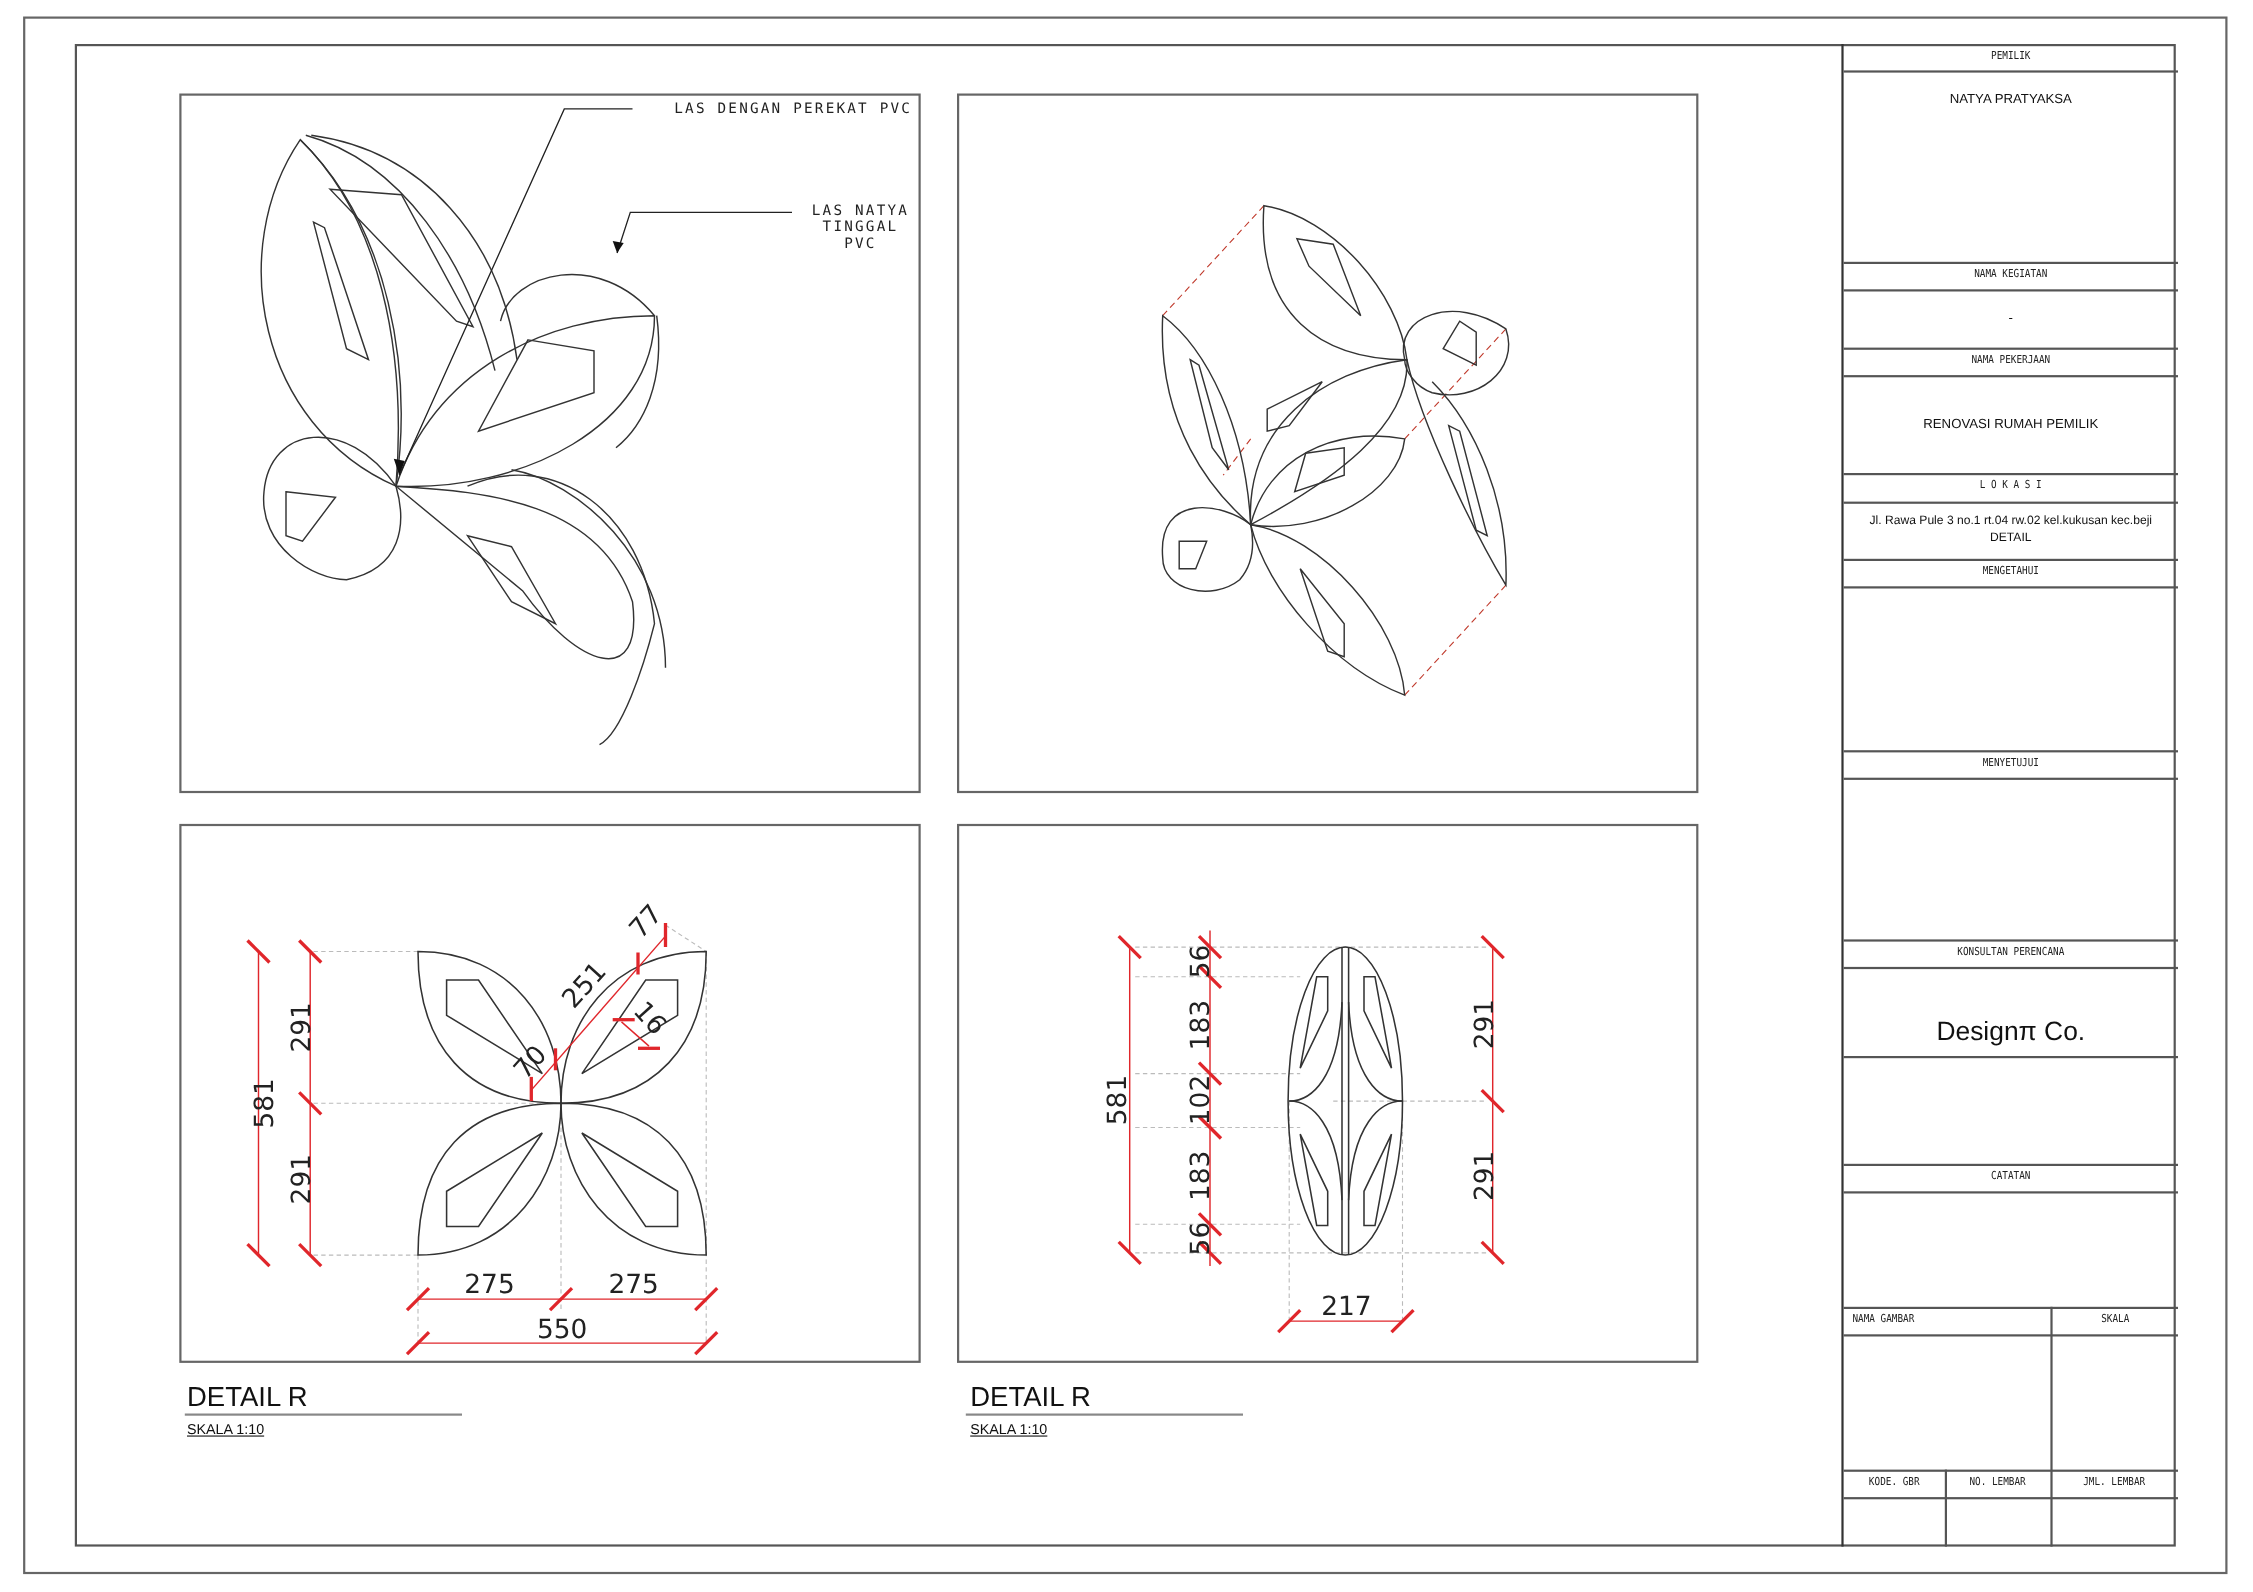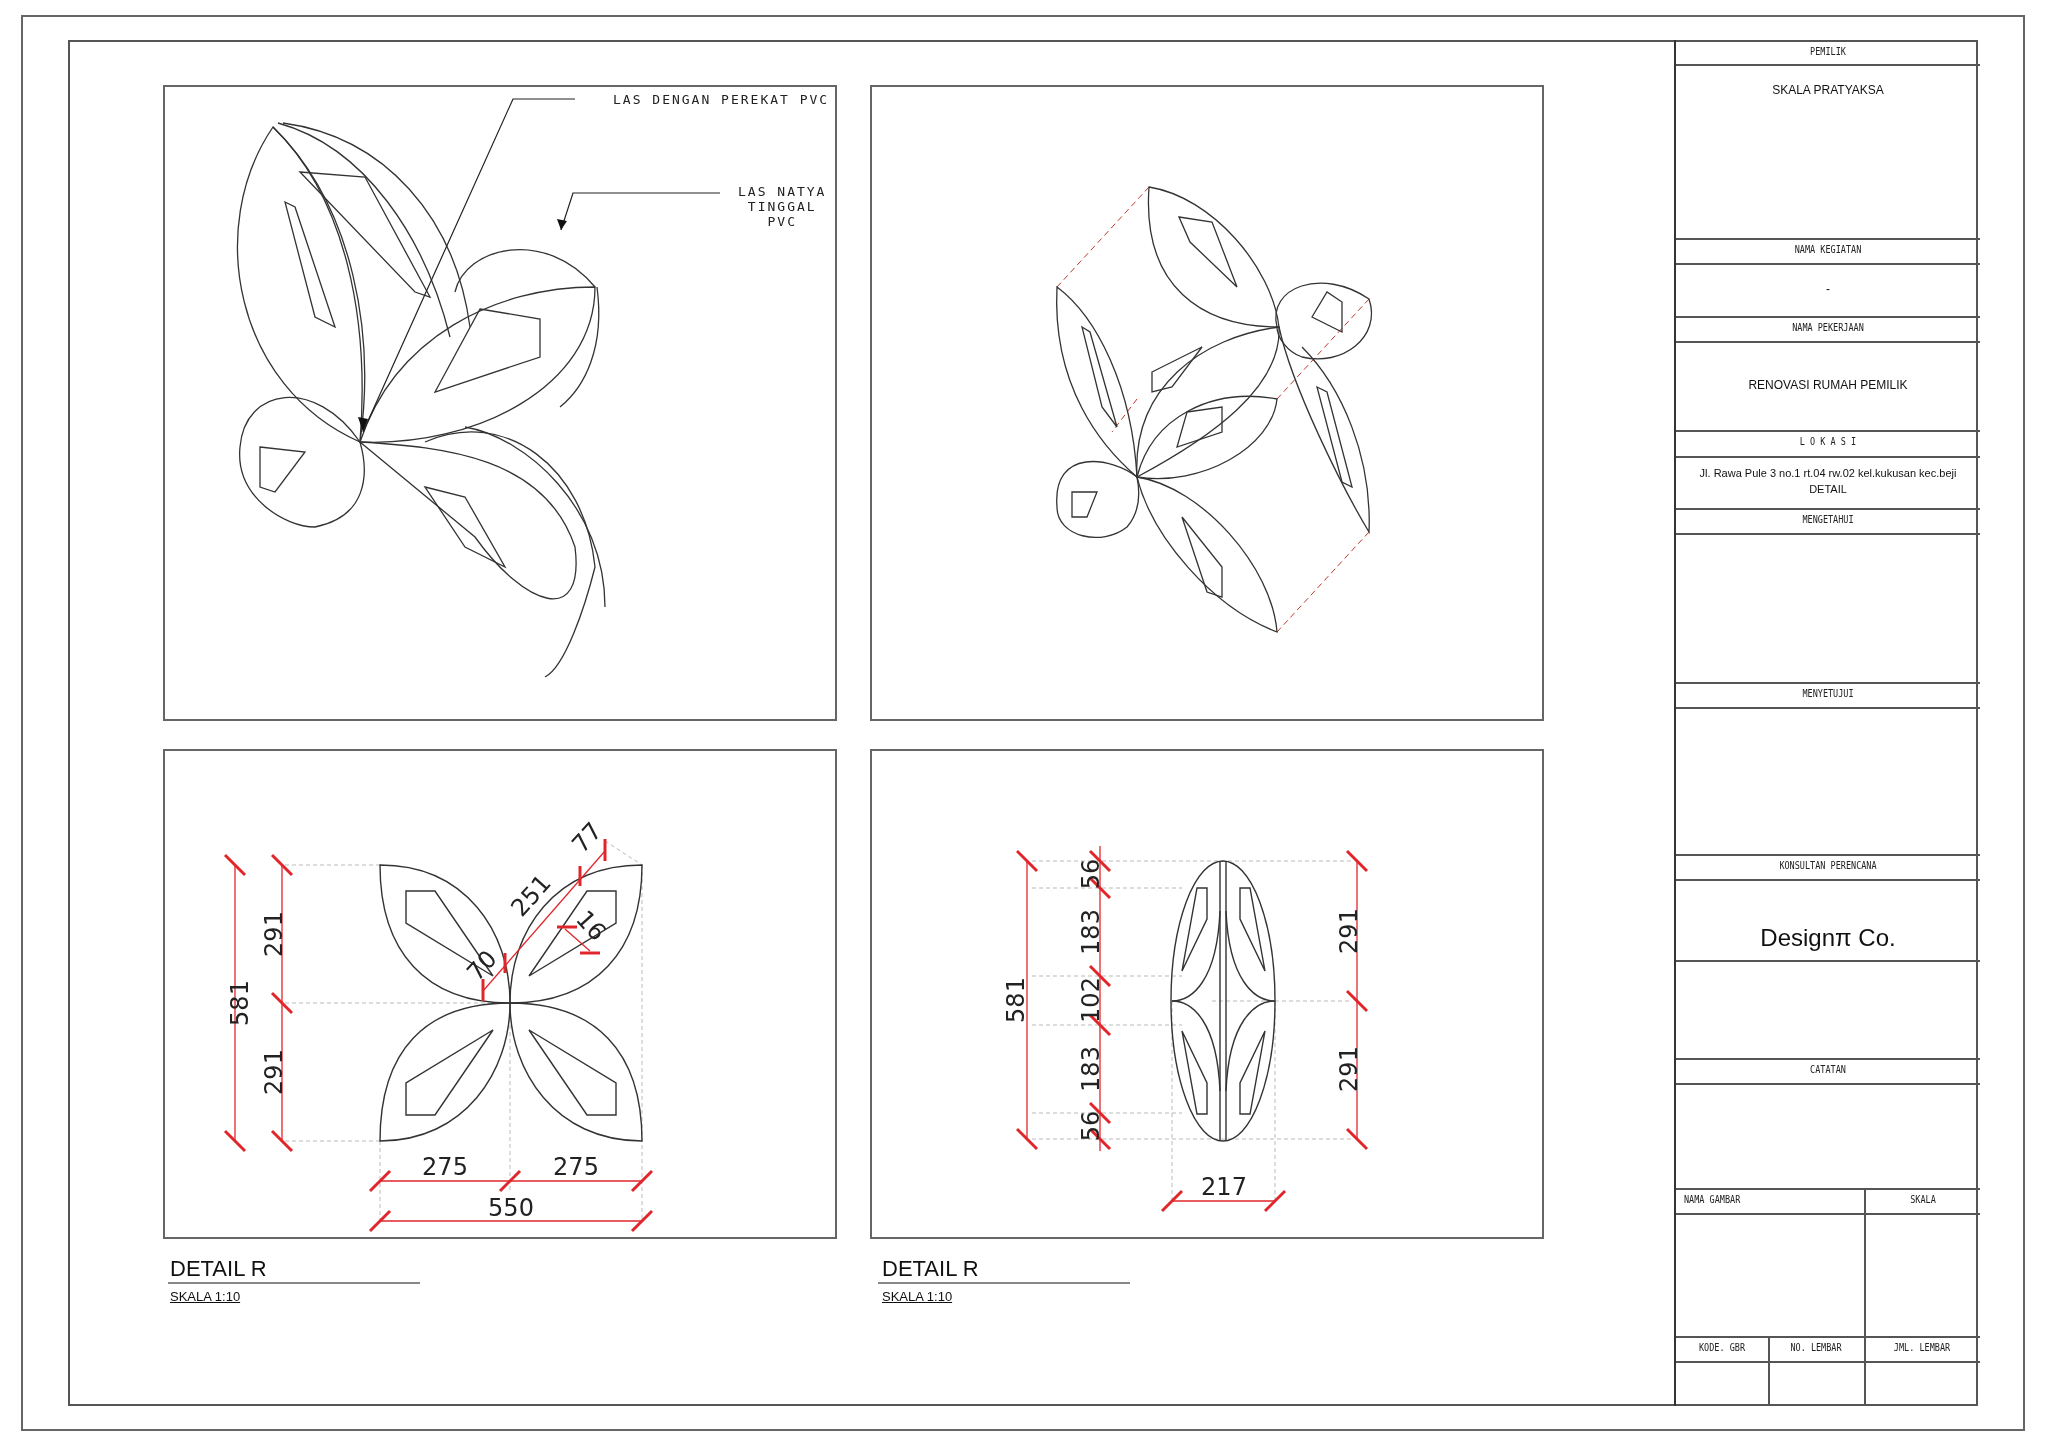--- a/index.html
+++ b/index.html
@@ -6,21 +6,21 @@
   body{width:2048px;height:1447px;position:relative;overflow:hidden;font-family:"Liberation Sans",sans-serif;color:#111;}
   .abs{position:absolute;}
   .frame-outer{left:21px;top:15px;width:2004px;height:1416px;border:2px solid #666;box-sizing:border-box;}
   .frame-inner{left:68px;top:40px;width:1910px;height:1366px;border:2px solid #555;box-sizing:border-box;}
   .panel{border:2px solid #666;box-sizing:border-box;background:#fff;}
   svg{position:absolute;left:0;top:0;}
   .tb{left:1674px;top:40px;width:304px;height:1366px;border-left:2px solid #333;box-sizing:border-box;}
   .tb-line{position:absolute;left:0;height:0;border-top:2px solid #555;width:304px;}
   .tb-label{position:absolute;left:0;width:304px;text-align:center;font-family:"DejaVu Sans Mono","Liberation Mono",monospace;font-size:10px;letter-spacing:0px;transform:scaleX(0.85);color:#222;}
   .tb-value{position:absolute;left:0;width:304px;text-align:center;font-size:12px;color:#111;}
-  .detail-title{font-size:22px;color:#111;letter-spacing:0px;}
+  .detail-title{font-size:25px;color:#111;letter-spacing:0px;}
   .detail-rule{height:0;border-top:2px solid #888;}
   .detail-scale{font-size:13px;color:#111;text-decoration:underline;}
   .note{font-family:"DejaVu Sans Mono","Liberation Mono",monospace;font-size:13px;letter-spacing:2px;color:#222;}
   .dim{font-family:"DejaVu Sans","Liberation Sans",sans-serif;font-size:24px;fill:#222;}
 </style>
 </head>
 <body>
 
 <div class="abs frame-outer"></div>
 <div class="abs frame-inner"></div>
@@ -238,21 +238,21 @@
 </div>
 <div class="abs" style="left:882px;top:1256px;">
   <div class="detail-title">DETAIL R</div>
   <div class="detail-rule" style="width:252px;margin-left:-4px;"></div>
   <div class="detail-scale" style="margin-top:5px;">SKALA 1:10</div>
 </div>
 
 <div class="abs tb">
   <div class="tb-label" style="top:6px;">PEMILIK</div>
   <div class="tb-line" style="top:24px;"></div>
-  <div class="tb-value" style="top:43px;">SKALA PRATYAKSA</div>
+  <div class="tb-value" style="top:43px;">NATYA PRATYAKSA</div>
   <div class="tb-line" style="top:198px;"></div>
   <div class="tb-label" style="top:204px;">NAMA KEGIATAN</div>
   <div class="tb-line" style="top:223px;"></div>
   <div class="tb-value" style="top:242px;">-</div>
   <div class="tb-line" style="top:276px;"></div>
   <div class="tb-label" style="top:282px;">NAMA PEKERJAAN</div>
   <div class="tb-line" style="top:301px;"></div>
   <div class="tb-value" style="top:338px;">RENOVASI RUMAH PEMILIK</div>
   <div class="tb-line" style="top:390px;"></div>
   <div class="tb-label" style="top:396px;">L O K A S I</div>

